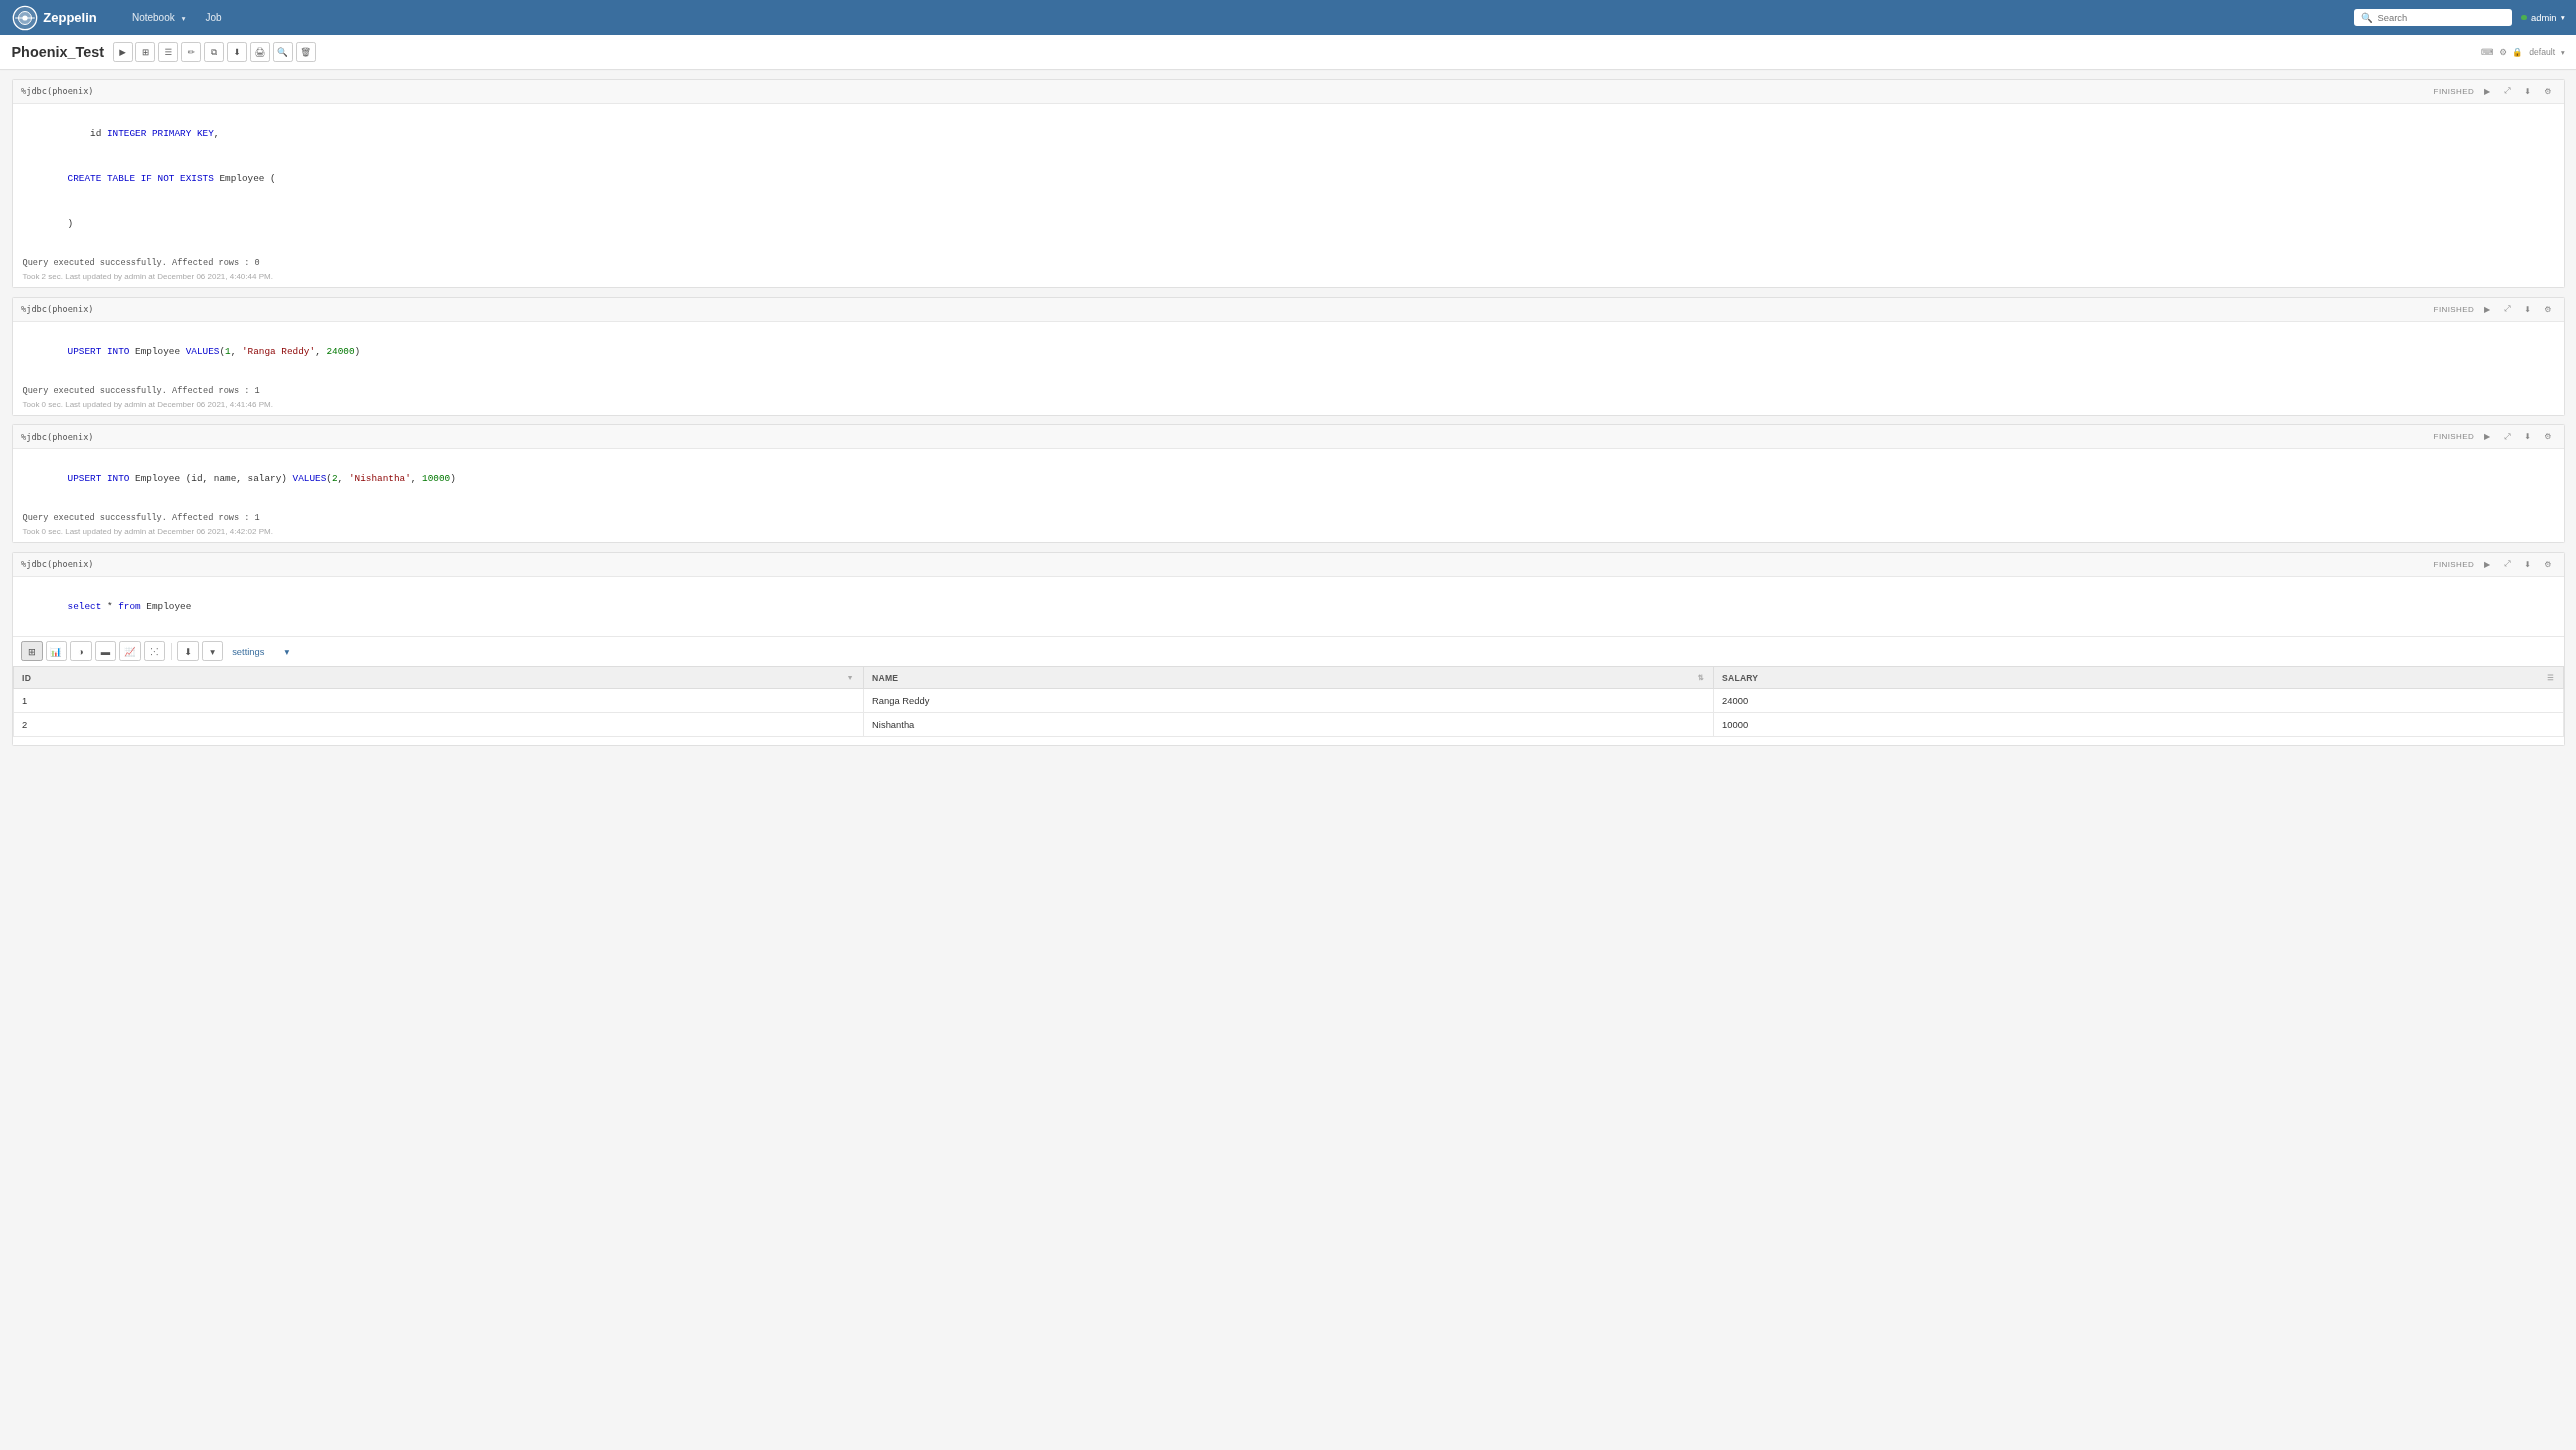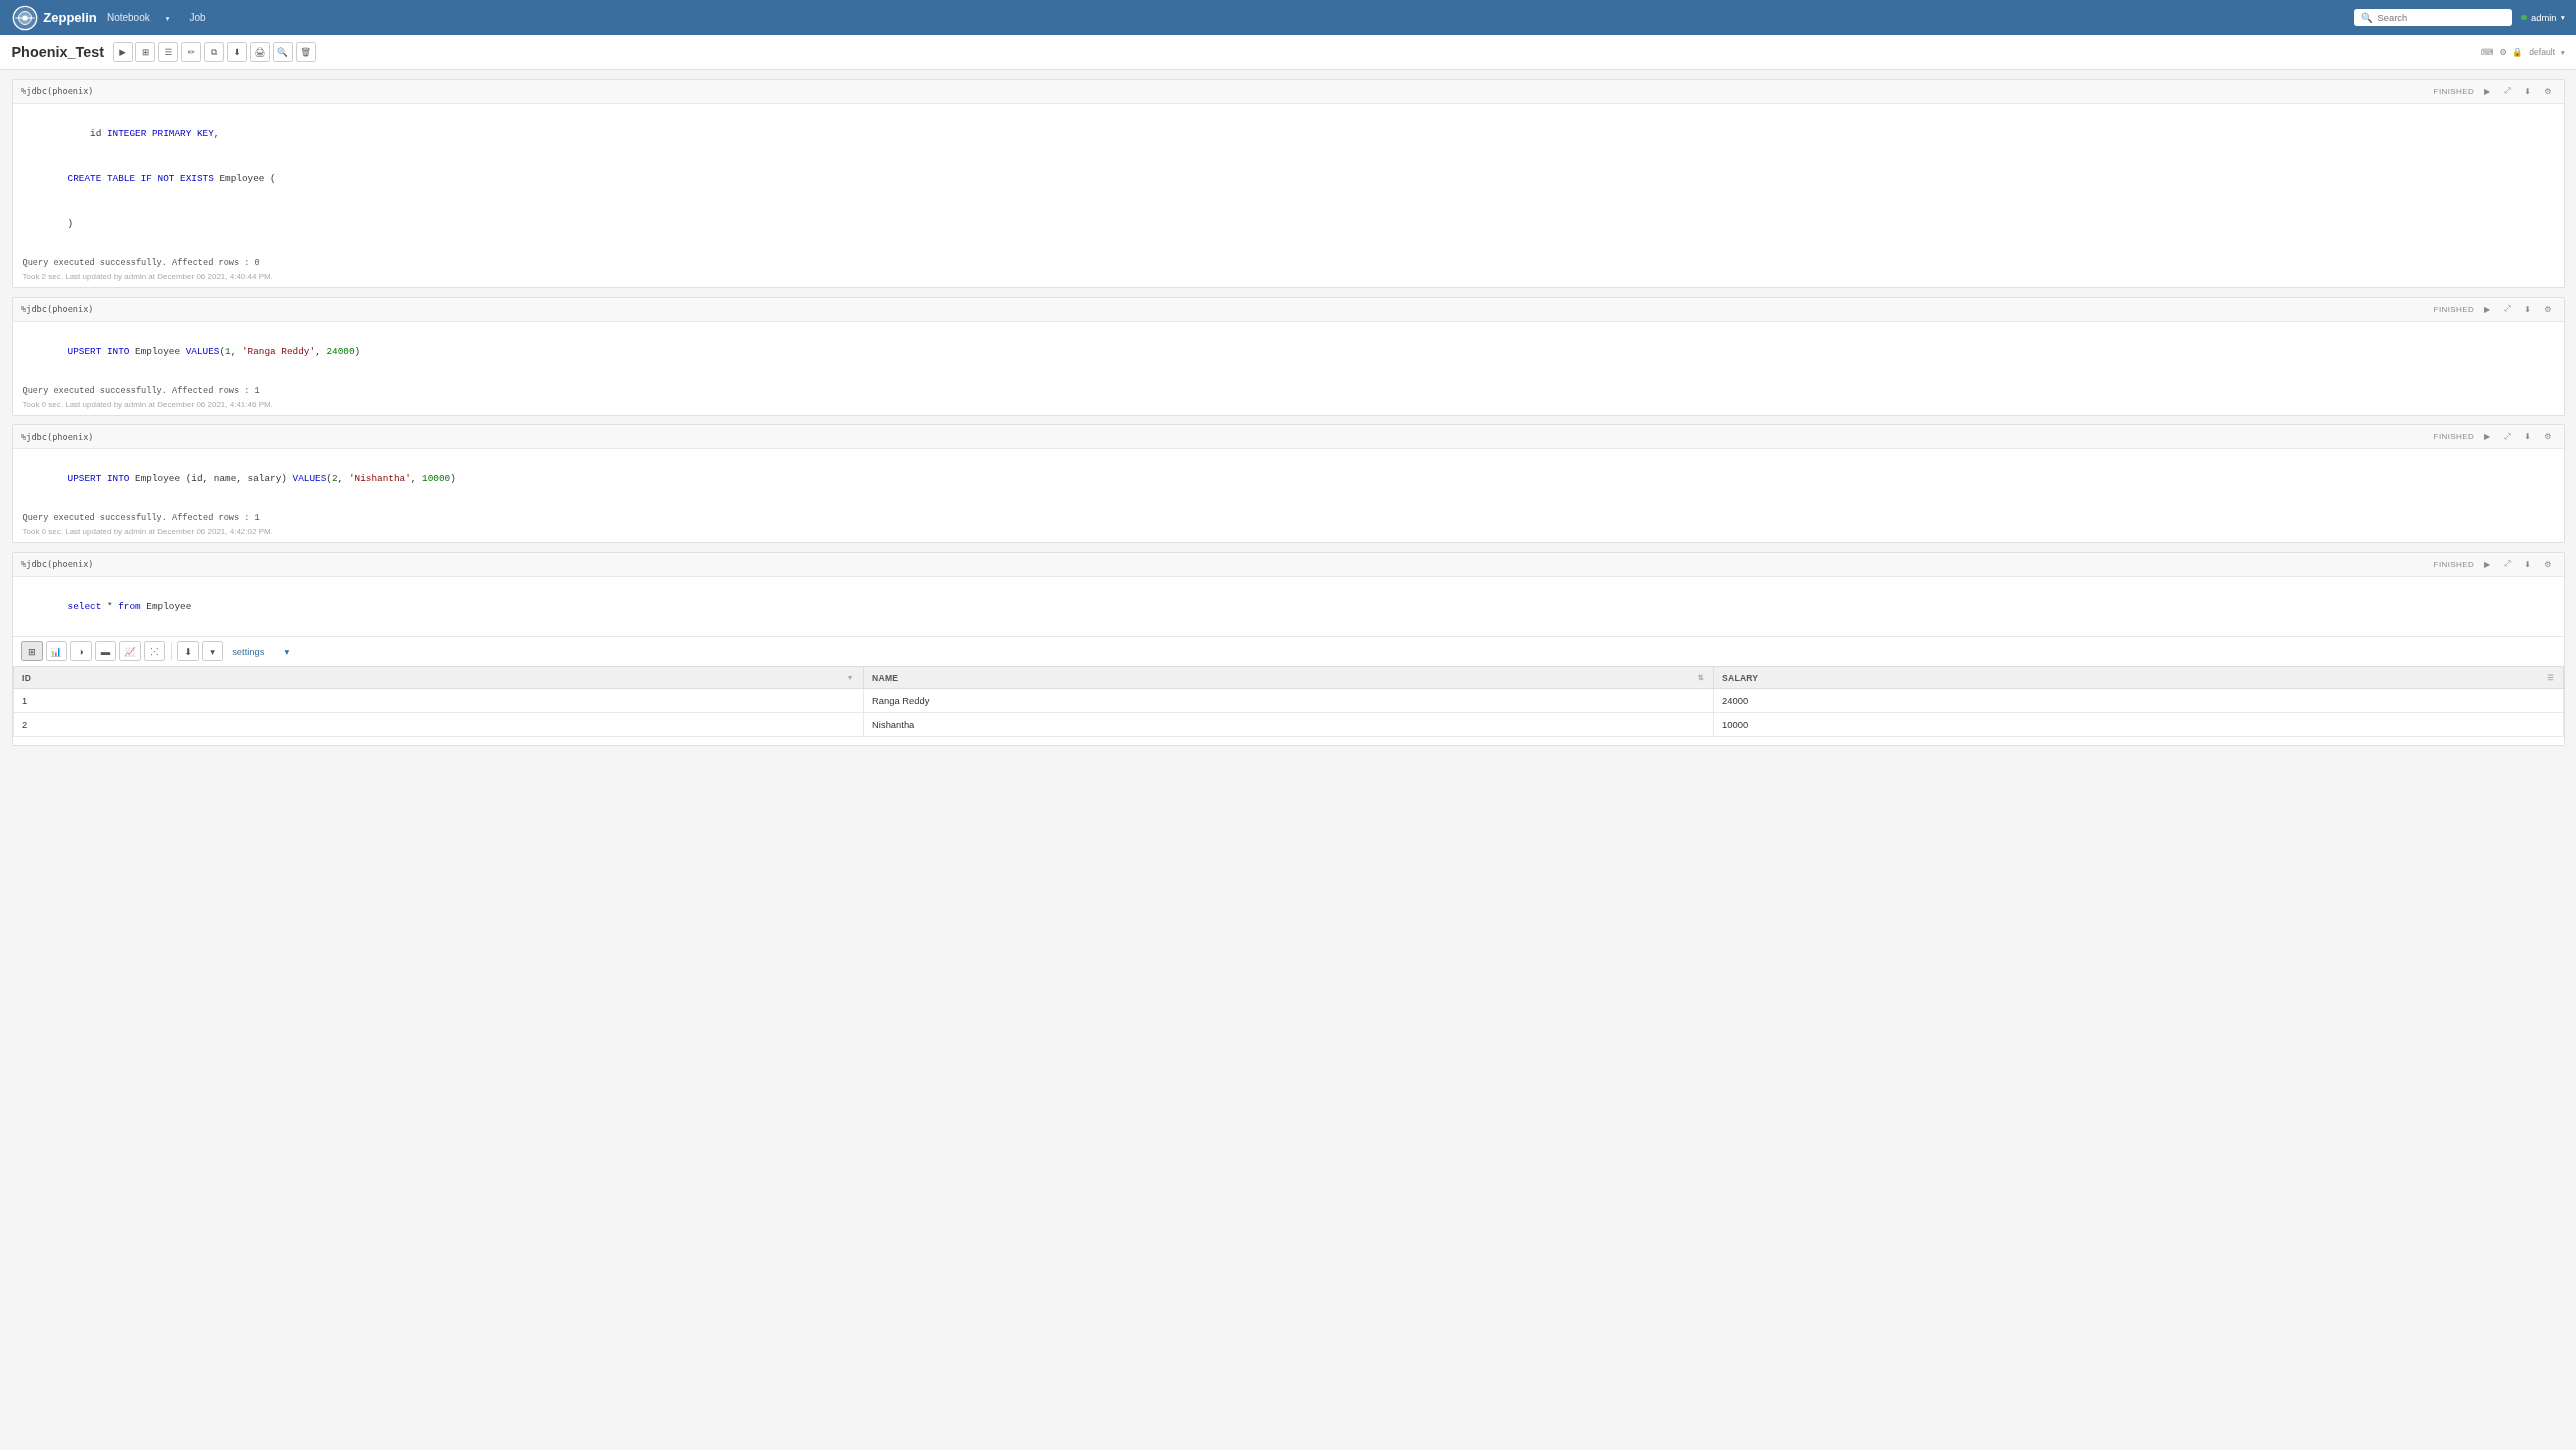--- a/index.html
+++ b/index.html
@@ -11,21 +11,21 @@
       display: flex;
       align-items: center;
       padding: 0 11.5px;
       height: 35px;
       color: white;
     }
     .navbar-brand {
       display: flex;
       align-items: center;
       gap: 5.8px;
-      margin-right: 3px;
+      margin-right: 28px;
     }
     .navbar-logo {
       width: 26px;
       height: 26px;
     }
     .navbar-title {
       font-size: 13px;
       font-weight: bold;
       color: white;
     }
@@ -33,21 +33,21 @@
       display: flex;
       gap: 5.8px;
     }
     .nav-item {
       color: rgba(255,255,255,0.85);
       padding: 2.9px 7.2px;
       cursor: pointer;
       font-size: 10px;
       display: flex;
       align-items: flex-end;
-      gap: 16px;
+      gap: 7px;
     }
     .navbar-right {
       margin-left: auto;
       display: flex;
       align-items: center;
       gap: 8.6px;
     }
     .search-box {
       display: flex;
       align-items: center;

